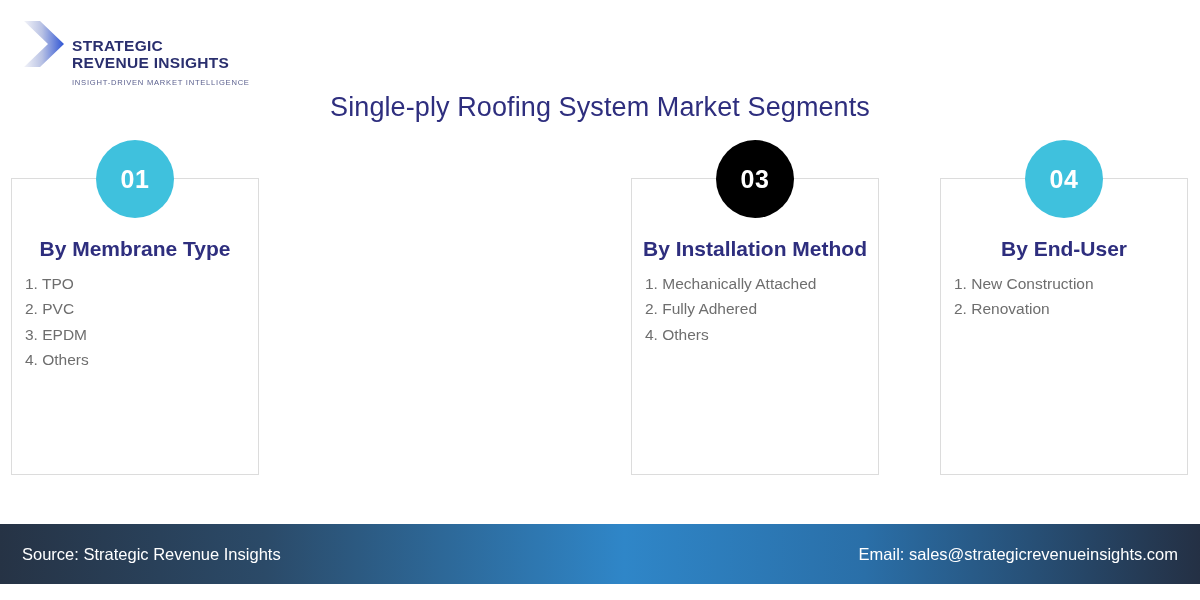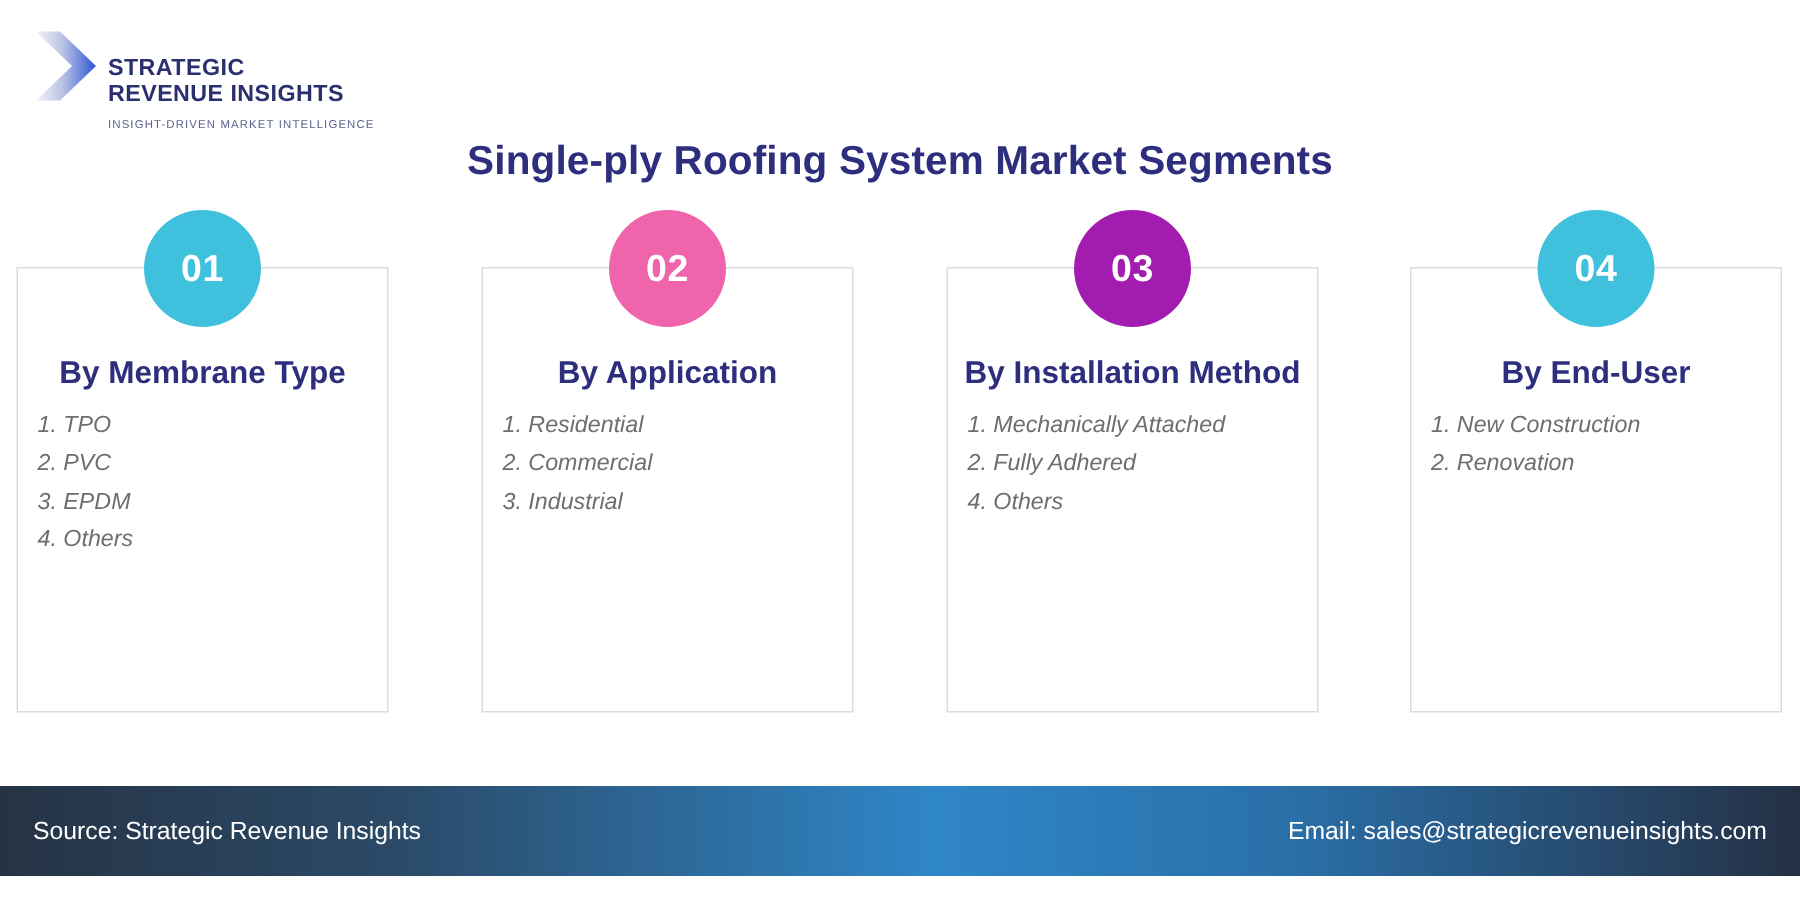--- a/index.html
+++ b/index.html
@@ -53,21 +53,21 @@
   }
 
   
   #page-title {
     position: absolute;
     left: 0;
     top: 92px;
     width: 1200px;
     text-align: center;
     font-size: 27px;
-    font-weight: bold;
+    font-weight: normal;
     color: #2e2e7e;
     letter-spacing: 0.1px;
   }
 
   
   #cards {
     position: absolute;
     left: 11px;
     top: 178px;
     width: 1179px;
@@ -125,21 +125,20 @@
     right: 8px;
     margin: 0;
     padding: 0;
     list-style: none;
   }
   .card-list li {
     font-size: 15.5px;
     color: #6e6e6e;
     line-height: 25.3px;
     white-space: nowrap;
-    font-style: italic;
   }
 
   
   #footer {
     position: absolute;
     left: 0;
     top: 524px;
     width: 1200px;
     height: 60px;
     background: linear-gradient(to right,
@@ -191,32 +190,23 @@
     <div class="card-badge" style="background-color: rgb(63, 193, 221);">01</div>
     <div class="card-heading">By Membrane Type</div>
     <ul class="card-list">
       <li>1. TPO</li>
       <li>2. PVC</li>
       <li>3. EPDM</li>
       <li>4. Others</li>
     </ul>
   </div>
 
-  <div class="card c1">
-    <div class="card-badge" style="background-color: rgb(239, 100, 171);">02</div>
-    <div class="card-heading">By Application</div>
-    <ul class="card-list">
-      <li>1. Residential</li>
-      <li>2. Commercial</li>
-      <li>3. Industrial</li>
-    </ul>
-  </div>
 
   <div class="card c2">
-    <div class="card-badge" style="background-color: #a21caf;">03</div>
+    <div class="card-badge" style="background-color: #000000;">03</div>
     <div class="card-heading">By Installation Method</div>
     <ul class="card-list">
       <li>1. Mechanically Attached</li>
       <li>2. Fully Adhered</li>
       <li>4. Others</li>
     </ul>
   </div>
 
   <div class="card c3">
     <div class="card-badge" style="background-color: rgb(63, 193, 221);">04</div>

